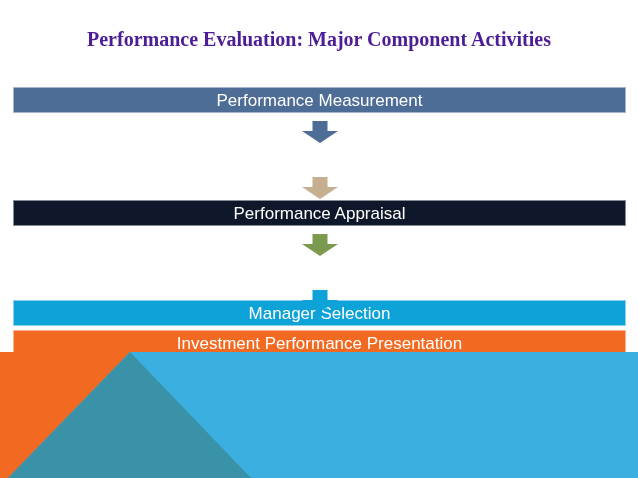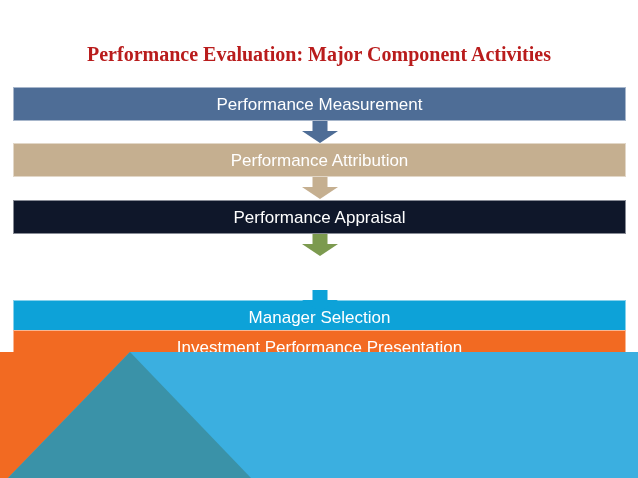--- a/index.html
+++ b/index.html
@@ -6,32 +6,32 @@
   .slide{
     position:relative;
     width:638px;height:478px;
     background:#ffffff;
     overflow:hidden;
     font-family:"Liberation Sans",sans-serif;
   }
   .title{
     position:absolute;
     top:25px;left:0;right:0;
-    margin:15px;
+    margin:0;
     text-align:center;
     font-family:"Liberation Serif","DejaVu Serif",serif;
     font-weight:bold;
     font-size:20px;
     line-height:28px;
-    color:#b91c1c;
+    color:#4c1d95;
   }
   .bar{
     position:absolute;
     left:13px;
-    width:613px;height:34px;
+    width:613px;height:26px;
     box-sizing:border-box;
     border:1px solid rgba(255,255,255,0.5);
     display:flex;
     align-items:center;
     justify-content:center;
   }
   .bar span{
     color:#ffffff;
     font-size:17px;
     line-height:1;
@@ -66,23 +66,20 @@
   <h1 class="title">Performance Evaluation: Major Component Activities</h1>
 
   <div class="bar bar-0" style="background: rgb(78, 109, 150);">
     <span>Performance Measurement</span>
   </div>
 
   <svg class="arrow arrow-0" viewBox="0 0 36 22">
     <polygon points="10.5,0 25.5,0 25.5,10 36,10 18,22 0,10 10.5,10" fill="#4E6D96"></polygon>
   </svg>
 
-  <div class="bar bar-1" style="background: rgb(197, 175, 144);">
-    <span>Performance Attribution</span>
-  </div>
 
   <svg class="arrow arrow-1" viewBox="0 0 36 22">
     <polygon points="10.5,0 25.5,0 25.5,10 36,10 18,22 0,10 10.5,10" fill="#C5AF90"></polygon>
   </svg>
 
   <div class="bar bar-2" style="background: #0f172a;">
     <span>Performance Appraisal</span>
   </div>
 
   <svg class="arrow arrow-2" viewBox="0 0 36 22">

